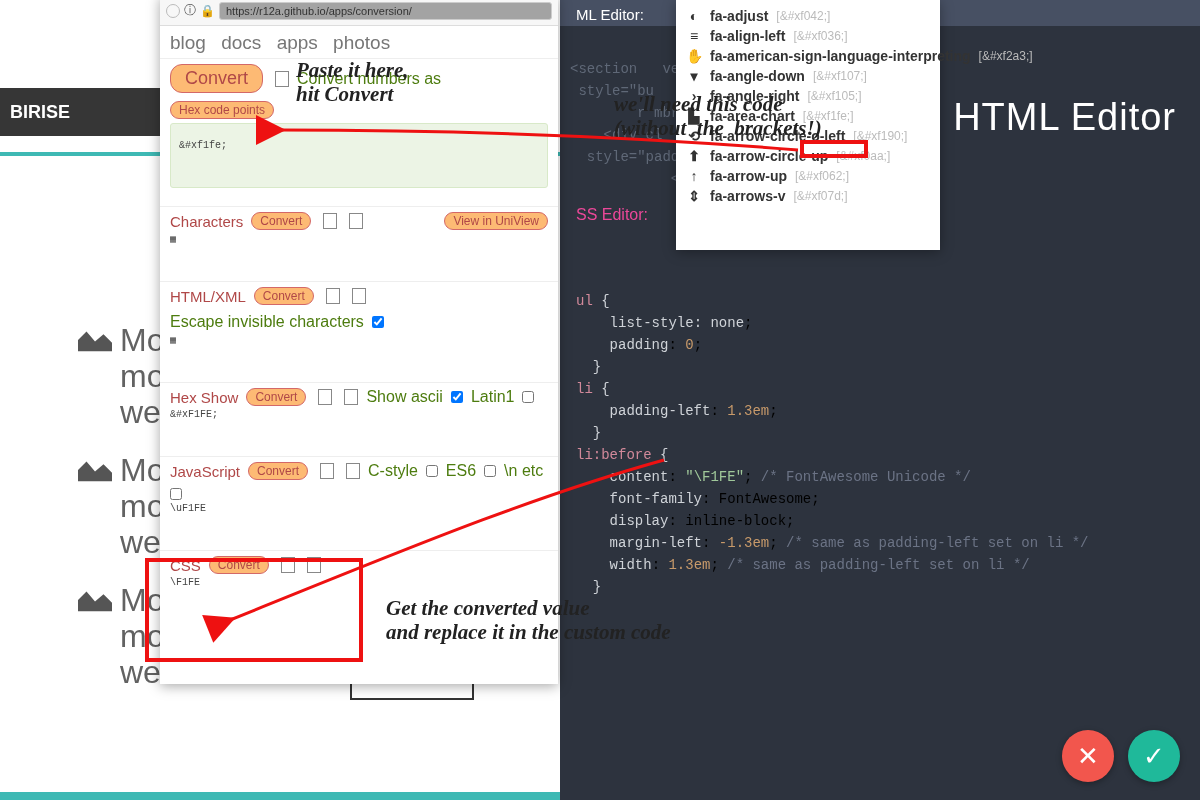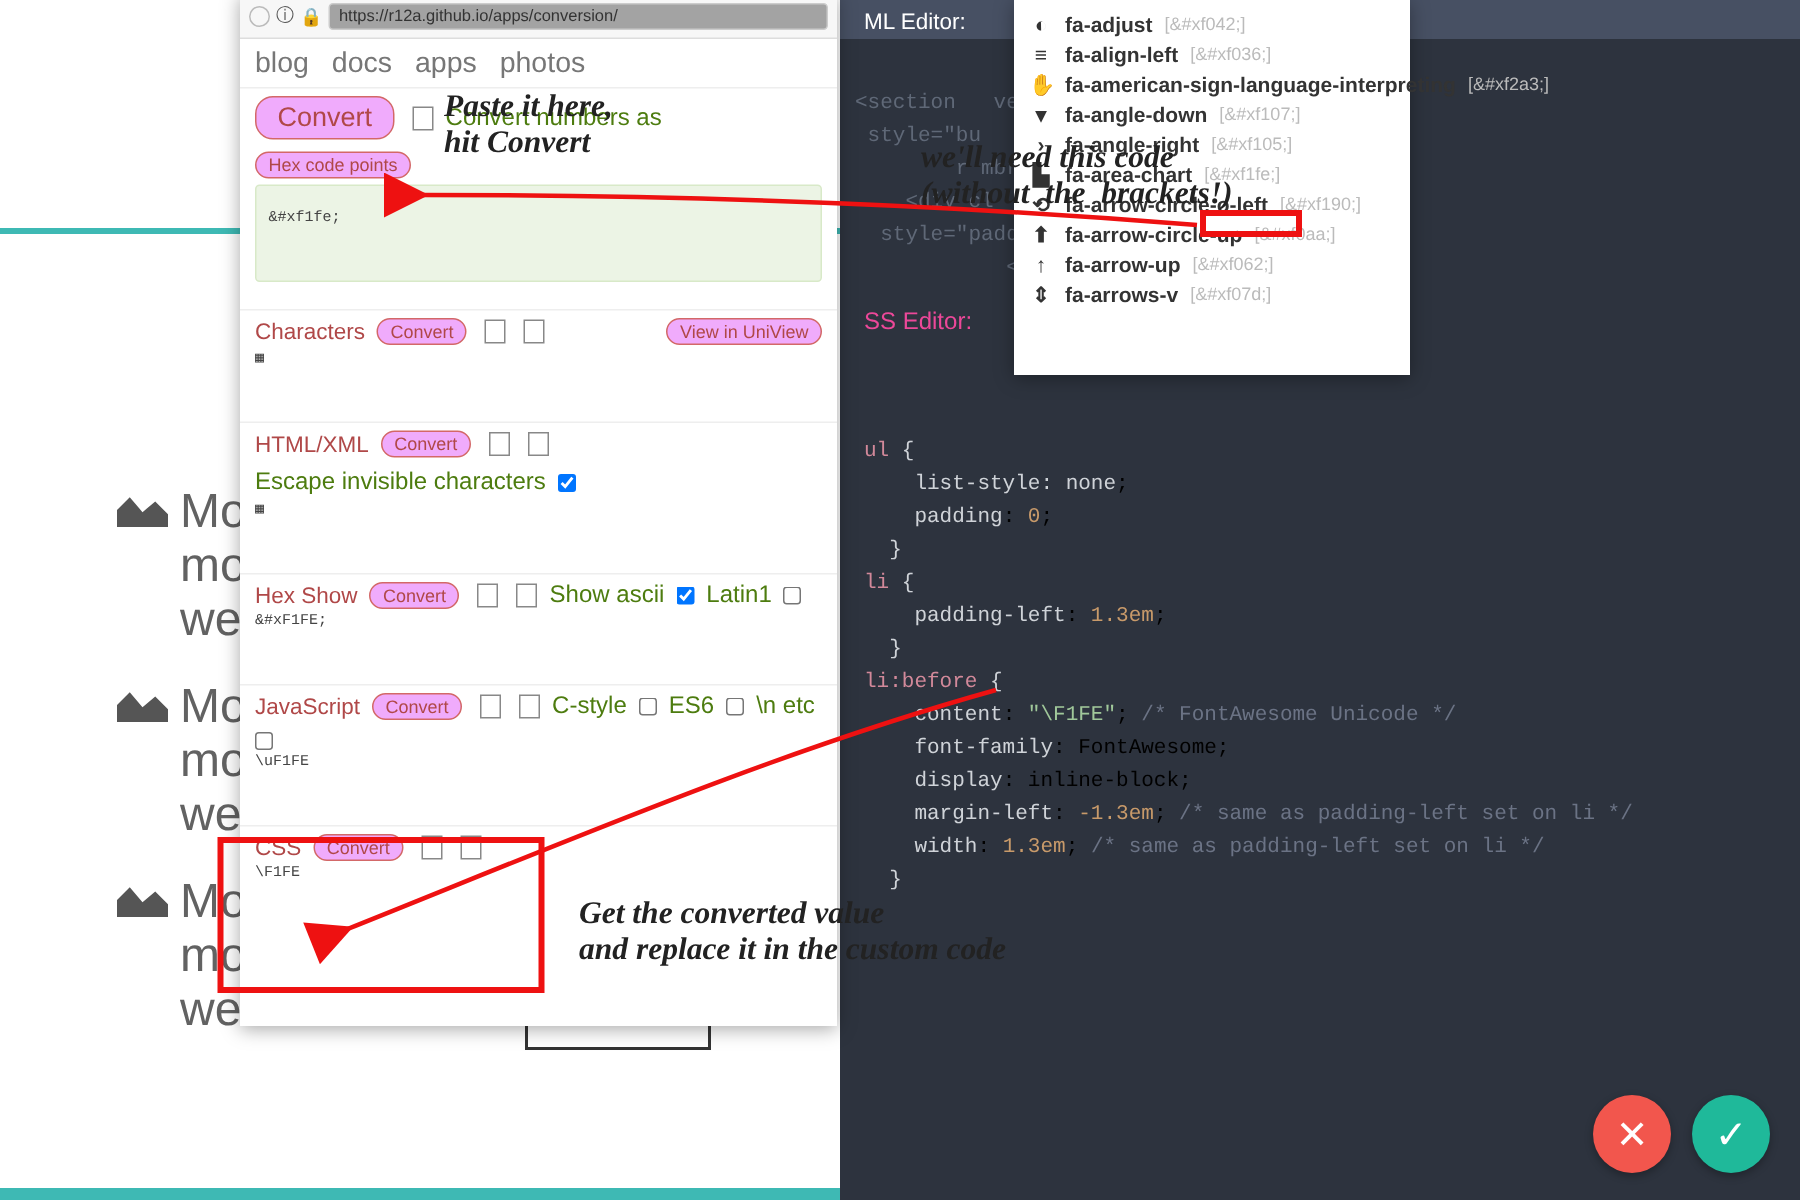--- a/index.html
+++ b/index.html
@@ -31,21 +31,21 @@
   .cmt  { color:#6b7385; }
 
   
   .conv { position:absolute; left:160px; top:-4px; width:398px; height:688px; background:#fff; box-shadow:0 2px 12px rgba(0,0,0,.35); }
   .conv-bar { height:30px; background:#f7f7f7; border-bottom:1px solid #ddd; display:flex; align-items:center; gap:4px; padding:0 6px; font-size:12px; color:#555; }
   .conv-bar .circ { width:14px; height:14px; border:1px solid #bbb; border-radius:50%; display:inline-block;}
   .conv-bar .url { flex:1; background:#a3a3a3; border:1px solid #ccc; border-radius:3px; padding:2px 6px; font-size:11px; color:#333; white-space:nowrap; overflow:hidden;}
   .conv-bar .lock { color:#2c9a2c; font-weight:bold; }
   .conv-nav { padding:6px 10px 4px; font-size:19px; color:#777; }
   .conv-nav span { margin-right:10px; }
-  .pill { display:inline-block; border:1px solid #d36868; color:#b04848; border-radius:12px; padding:2px 10px; font-size:14px; background:#f0abfc; }
+  .pill { display:inline-block; border:1px solid #d36868; color:#b04848; border-radius:12px; padding:2px 10px; font-size:14px; background:#fdba74; }
   .pill-sm { font-size:12px; padding:1px 8px; }
   .conv .sect { padding:5px 10px 8px; border-top:1px solid #eee; }
   .conv .title { color:#b04848; font-size:15px; margin-bottom:3px; display:flex; align-items:center; gap:8px; flex-wrap:wrap;}
   .conv .mono { font-family:"Courier New",monospace; font-size:10px; color:#444; }
   .conv .out { background:#ecf4e5; border:1px solid #d8e9c8; border-radius:3px; padding:16px 8px 36px; margin:4px 0 10px;}
   .conv .mini-ic { display:inline-block; width:14px; height:16px; border:1px solid #888; margin-left:4px; vertical-align:middle;}
   .conv .chk { width:12px; height:12px; vertical-align:middle;}
   .conv .meta { font-size:16px; color:#4d7c0f; }
 
   
@@ -61,20 +61,21 @@
   .fab.cancel { background:#f2564d; right:86px; bottom:18px; }
   .fab.ok     { background:#1fb99a; right:20px; bottom:18px; }
 
   svg.arrow { position:absolute; pointer-events:none; }
 
 </style>
 </head>
 <body>
 
 <div class="bg-left">
+  <div class="bg-logo-bar">BIRISE</div>
   <div class="bg-teal-line"></div>
   <div class="bg-feat" style="top:300px">
     <div class="row">
         <svg class="ico" viewBox="0 0 24 16">
           <path d="M0 16 L0 8 L6 2 L12 9 L18 4 L24 10 L24 16 Z" fill="#555"></path>
         </svg>
         <span>Mob</span>
       </div>
     <div style="margin-left:42px">moc</div>
     <div style="margin-left:42px">web</div>
@@ -95,20 +96,21 @@
     <div style="margin-left:42px">moc</div>
     <div style="margin-left:42px">web</div>
   </div>
   <div style="position:absolute; left:350px; top:660px; width:124px; height:40px; border:2px solid #333;"></div>
   <div class="bg-teal-foot"></div>
 </div>
 
 <div class="bg-right">
   <div class="toolbar"></div>
   <div class="label1">ML Editor:</div>
+  <div class="htmled">HTML Editor</div>
   <div class="label2">SS Editor:</div>
   <div class="faded-code">&lt;section   ve mbr-section--fixed-size"
  style="bu
         r mbr-section__container--first"
     &lt;div cl
   style="padd
             &lt;div cla</div>
 </div>
 
 <div class="css-code">

